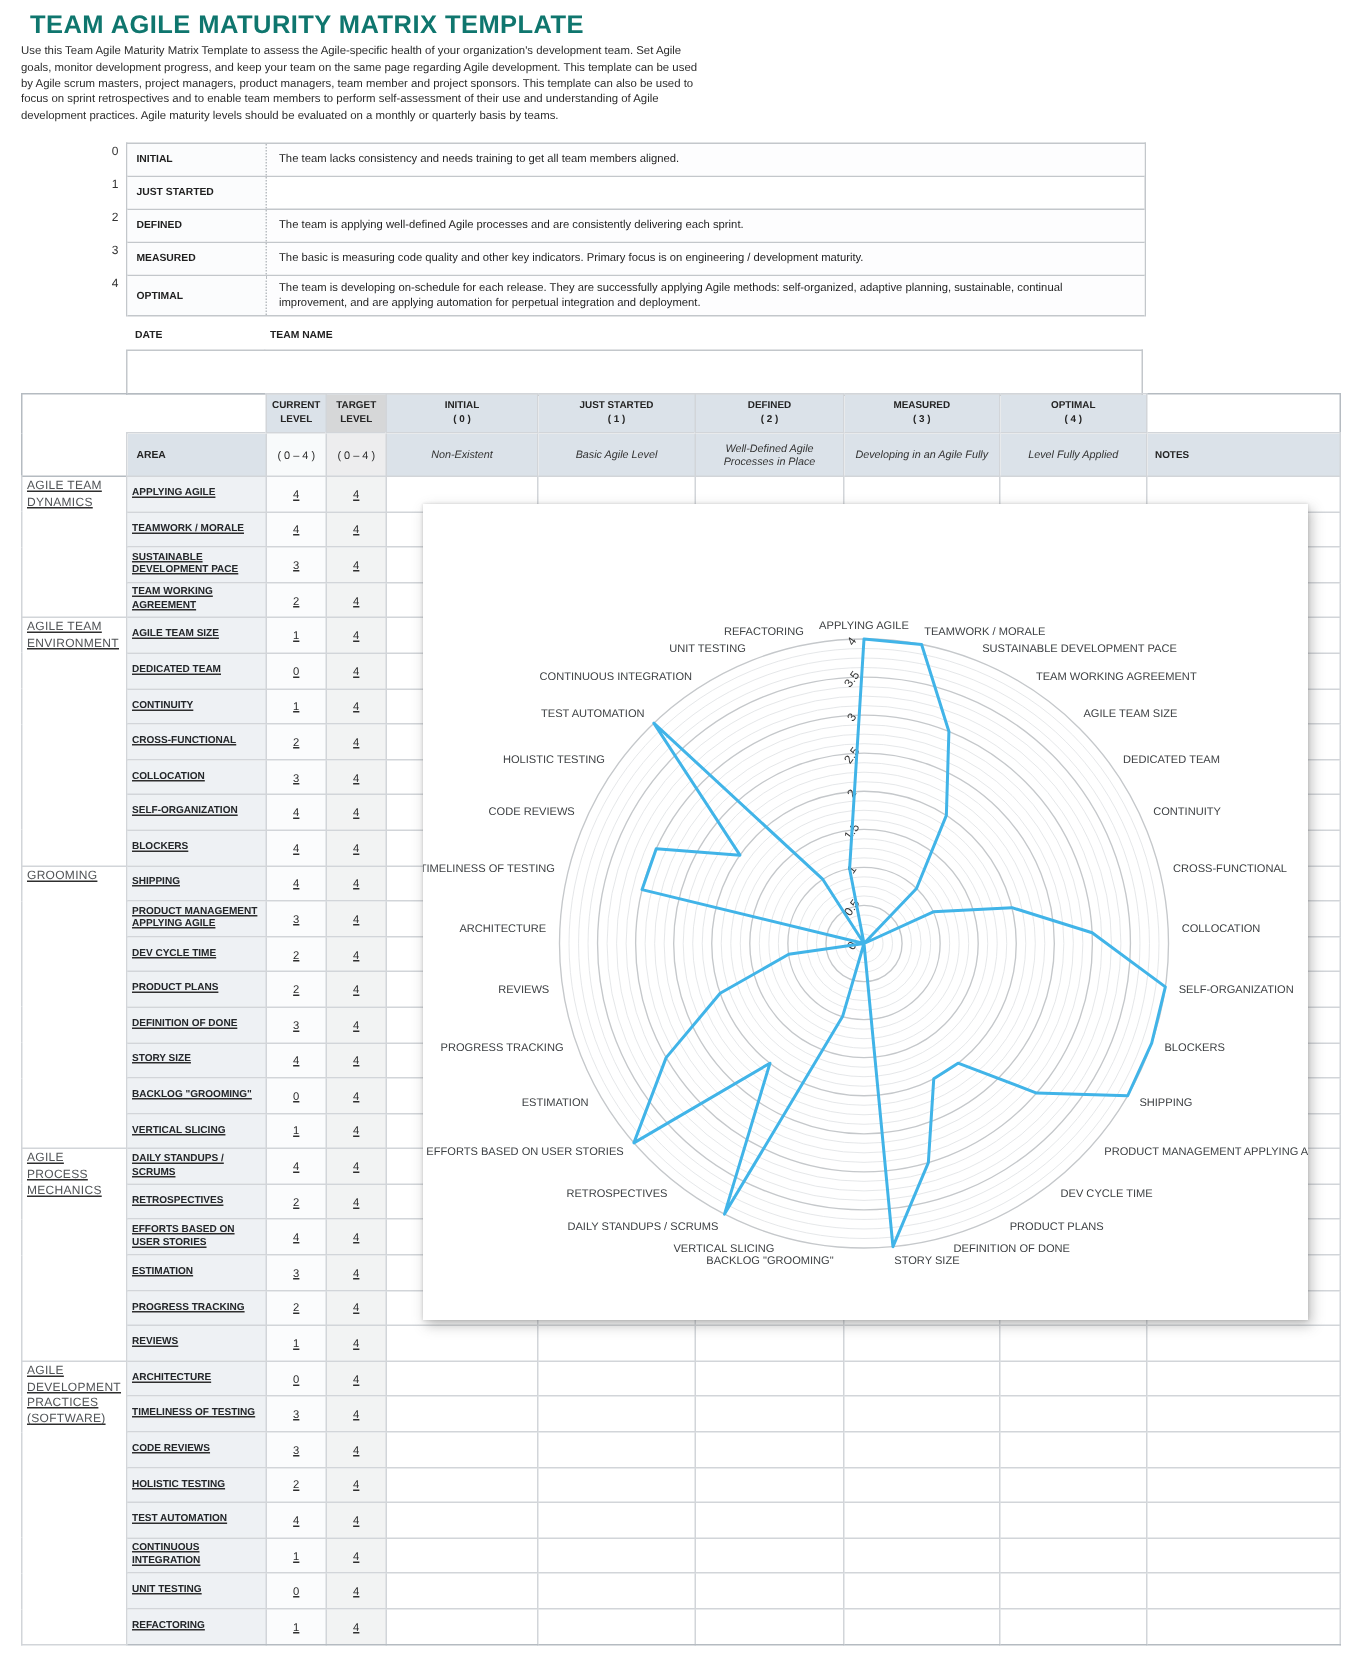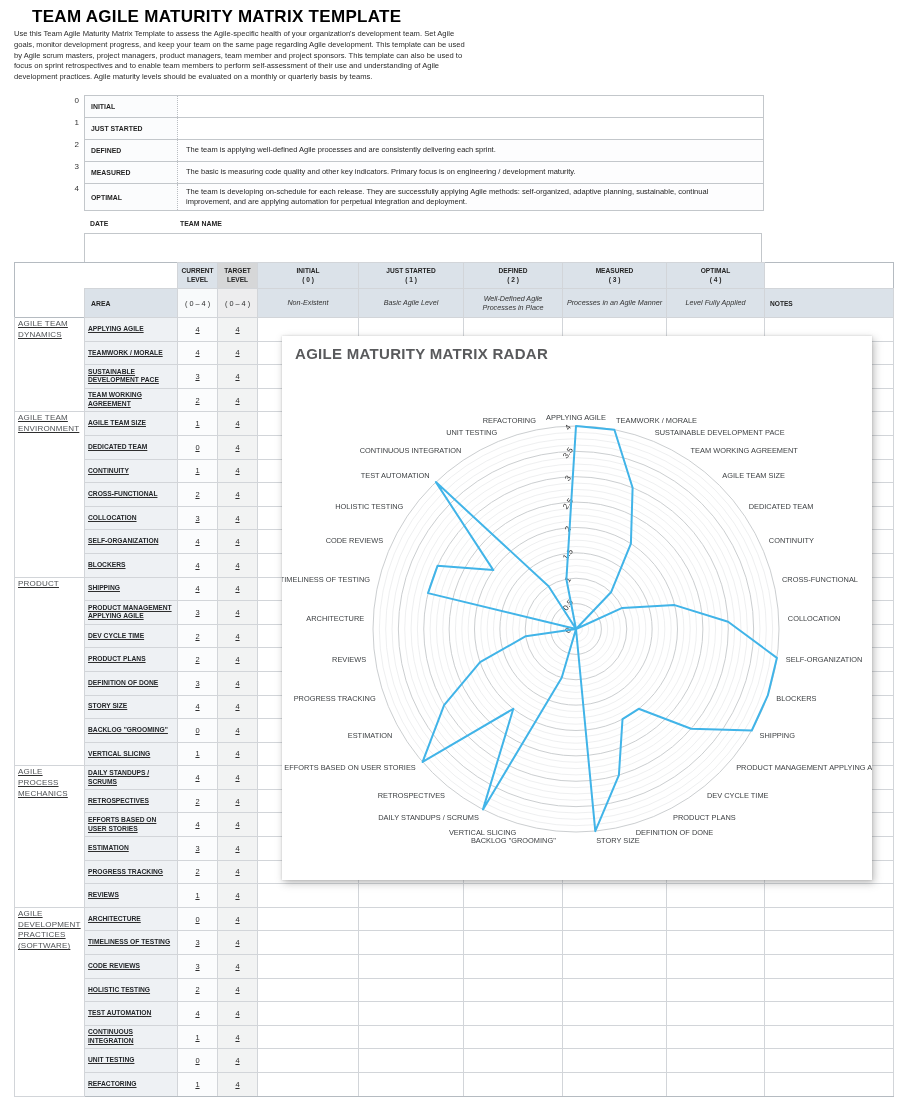--- a/index.html
+++ b/index.html
@@ -1,18 +1,18 @@
 <!DOCTYPE html>
 <html><head>
 <meta charset="utf-8">
 <style>
   html,body{margin:0;padding:0;background:#fff;}
   body{width:900px;height:1116px;position:relative;font-family:"Liberation Sans",sans-serif;color:#2e2e2e;overflow:hidden;}
 
-  .page-title{position:absolute;left:32px;top:7px;font-size:17px;font-weight:bold;color:#000000;letter-spacing:.3px;}
+  .page-title{position:absolute;left:20px;top:7px;font-size:17px;font-weight:bold;color:#0f766e;letter-spacing:.3px;}
   .intro{position:absolute;left:14px;top:29px;width:452px;font-size:7.6px;line-height:1.42;color:#2b2b2b;}
 
   
   .levels{position:absolute;left:84px;top:95px;width:678px;border:1px solid #c3c7cb;border-bottom:none;}
   .lvl-row{display:flex;border-bottom:1px solid #c3c7cb;min-height:22px;box-sizing:border-box;}
   .lvl-num{position:absolute;left:-24px;width:18px;text-align:right;font-size:8px;color:#333;}
   .lvl-label{width:93px;box-sizing:border-box;background:#fbfcfd;border-right:1px dotted #b9bdc2;font-size:6.9px;font-weight:bold;color:#1f1f1f;display:flex;align-items:center;padding:2px 6px;}
   .lvl-desc{flex:1;background:#fdfdfe;font-size:7.5px;color:#1f1f1f;display:flex;align-items:center;padding:3px 8px;line-height:1.35;}
   .lvl-row{position:relative;}
 
@@ -56,20 +56,21 @@
 </head>
 <body>
 
 <div class="page-title">TEAM AGILE MATURITY MATRIX TEMPLATE</div>
 <div class="intro">Use this Team Agile Maturity Matrix Template to assess the Agile-specific health of your organization's development team. Set Agile goals, monitor development progress, and keep your team on the same page regarding Agile development. This template can be used by Agile scrum masters, project managers, product managers, team member and project sponsors. This template can also be used to focus on sprint retrospectives and to enable team members to perform self-assessment of their use and understanding of Agile development practices. Agile maturity levels should be evaluated on a monthly or quarterly basis by teams.</div>
 
 <div class="levels" id="levels">
     <div class="lvl-row">
       <div class="lvl-num">0</div>
       <div class="lvl-label">INITIAL</div>
+      <div class="lvl-desc">The team lacks consistency and needs training to get all team members aligned.</div>
     </div>
     <div class="lvl-row">
       <div class="lvl-num">1</div>
       <div class="lvl-label">JUST STARTED</div>
     </div>
     <div class="lvl-row">
       <div class="lvl-num">2</div>
       <div class="lvl-label">DEFINED</div>
       <div class="lvl-desc">The team is applying well-defined Agile processes and are consistently delivering each sprint.</div>
     </div>
@@ -141,21 +142,21 @@
       <th class="blank"></th>
     </tr>
     <tr class="hrow2">
       <th class="blank"></th>
       <th class="area-h">AREA</th>
       <th class="rng cur">( 0 – 4 )</th>
       <th class="rng tgt">( 0 – 4 )</th>
       <th class="sub">Non-Existent</th>
       <th class="sub">Basic Agile Level</th>
       <th class="sub">Well-Defined Agile Processes in Place</th>
-      <th class="sub">Processes in an Agile Manner</th>
+      <th class="sub">Developing in an Agile Fully</th>
       <th class="sub">Level Fully Applied</th>
       <th class="notes-h">NOTES</th>
     </tr>
   </thead>
   <tbody id="matrix-body">
       <tr class="gstart">
         <td class="group" rowspan="4">AGILE TEAM DYNAMICS</td>
         <td class="alabel">APPLYING AGILE</td>
         <td class="val cur">4</td>
         <td class="val tgt">4</td>
@@ -271,21 +272,21 @@
         <td class="val cur">4</td>
         <td class="val tgt">4</td>
         <td class="empty"></td>
         <td class="empty"></td>
         <td class="empty"></td>
         <td class="empty"></td>
         <td class="empty"></td>
         <td class="empty"></td>
       </tr>
       <tr class="gstart">
-        <td class="group" rowspan="8">PRODUCT</td>
+        <td class="group" rowspan="8">GROOMING</td>
         <td class="alabel">SHIPPING</td>
         <td class="val cur">4</td>
         <td class="val tgt">4</td>
         <td class="empty"></td>
         <td class="empty"></td>
         <td class="empty"></td>
         <td class="empty"></td>
         <td class="empty"></td>
         <td class="empty"></td>
       </tr>
@@ -519,21 +520,20 @@
         <td class="empty"></td>
         <td class="empty"></td>
         <td class="empty"></td>
         <td class="empty"></td>
         <td class="empty"></td>
       </tr>
     </tbody>
 </table>
 
 <div class="card">
-  <h2>AGILE MATURITY MATRIX RADAR</h2>
   <svg id="radar-svg" width="590" height="544" viewBox="0 0 590 544">
       <circle cx="294" cy="293" r="6.34" fill="none" stroke="#e0e2e4" stroke-width="0.55"></circle>
       <circle cx="294" cy="293" r="12.69" fill="none" stroke="#e0e2e4" stroke-width="0.55"></circle>
       <circle cx="294" cy="293" r="19.03" fill="none" stroke="#e0e2e4" stroke-width="0.55"></circle>
       <circle cx="294" cy="293" r="25.38" fill="none" stroke="#c5c8cb" stroke-width="0.9"></circle>
       <circle cx="294" cy="293" r="31.72" fill="none" stroke="#e0e2e4" stroke-width="0.55"></circle>
       <circle cx="294" cy="293" r="38.06" fill="none" stroke="#e0e2e4" stroke-width="0.55"></circle>
       <circle cx="294" cy="293" r="44.41" fill="none" stroke="#e0e2e4" stroke-width="0.55"></circle>
       <circle cx="294" cy="293" r="50.75" fill="none" stroke="#c5c8cb" stroke-width="0.9"></circle>
       <circle cx="294" cy="293" r="57.09" fill="none" stroke="#e0e2e4" stroke-width="0.55"></circle>

